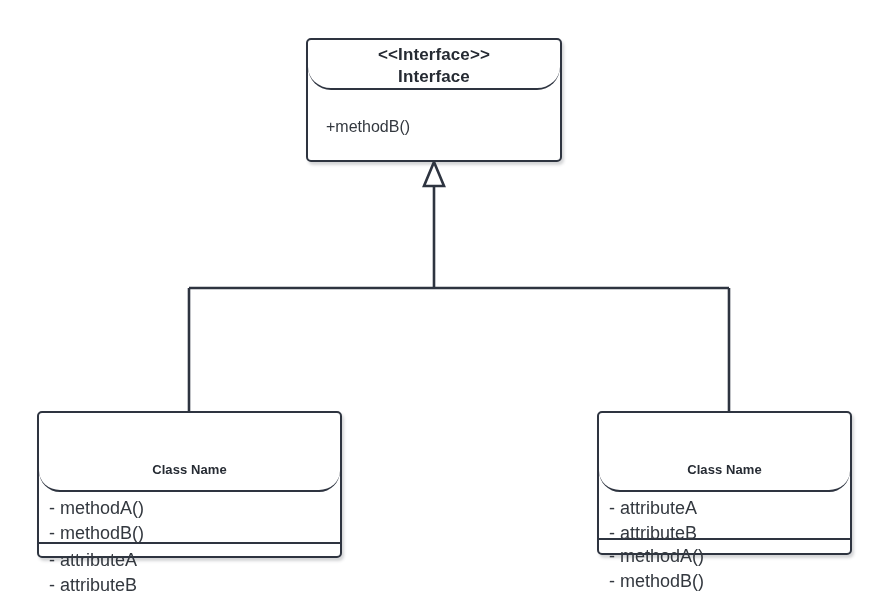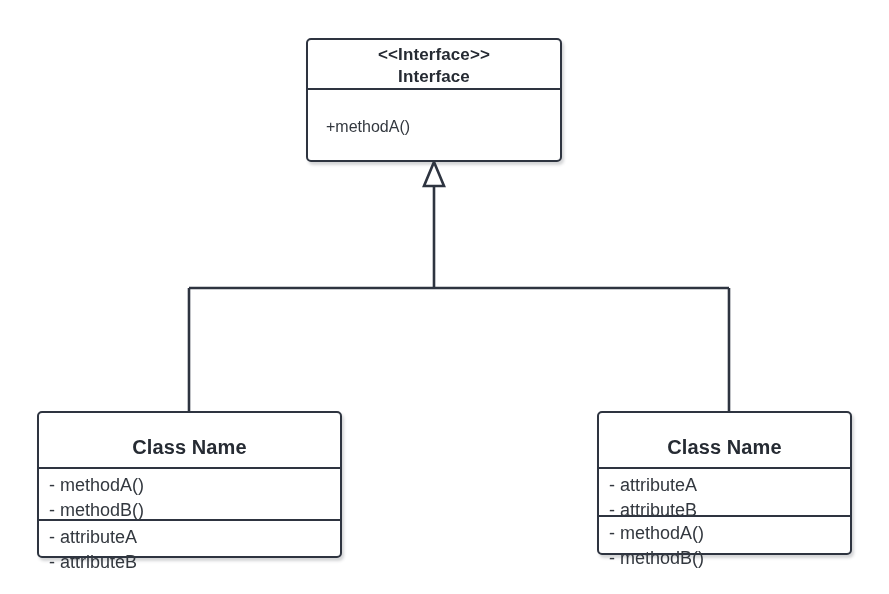--- a/index.html
+++ b/index.html
@@ -34,33 +34,35 @@
     box-shadow: 2px 3px 3px rgba(60,64,72,0.22);
     z-index: 2;
   }
   .box-header {
     box-sizing: border-box;
     border-bottom: 2px solid #2E3440;
     text-align: center;
     color: #262b33;
     font-weight: bold;
     letter-spacing: 0.1px;
+    border-radius: 23px;
   }
   .iface-header {
     padding-top: 4px;
     font-size: 17px;
     line-height: 22px;
   }
   .iface-stereotype { display: block; }
   .iface-name { display: block; }
   .class-header {
-    font-size: 20px;
+    font-size: 13px;
     line-height: 20px;
-    padding-top: 24px;
+    padding-top: 10px;
     padding-bottom: 10px;
+    margin-top: 37px;
   }
   .compartment {
     box-sizing: border-box;
     padding: 4px 0 5px 10px;
     color: #33383f;
     font-size: 18px;
     line-height: 25px;
   }
   .compartment.divided {
     border-bottom: 2px solid #2E3440;
@@ -91,21 +93,21 @@
     </g>
     <polygon points="434,162 444,186 424,186" fill="#ffffff" stroke="#2E3440" stroke-width="2.6" stroke-linejoin="miter"></polygon>
   </svg>
 
   <div class="uml-box" style="left:306px; top:38px; width:256px; height:124px;">
     <div class="box-header iface-header" style="height:50px;">
       <span class="iface-stereotype">&lt;&lt;Interface&gt;&gt;</span>
       <span class="iface-name">Interface</span>
     </div>
     <div class="compartment iface-body">
-      <div class="member">+methodA()</div>
+      <div class="member">+methodB()</div>
     </div>
   </div>
 
   <div class="uml-box" style="left:37px; top:411px; width:305px; height:147px;">
     <div class="box-header class-header">
       <span>Class Name</span>
     </div>
     <div class="compartment divided" style="height:52px;">
       <div class="member">- methodA()</div>
       <div class="member">- methodB()</div>

